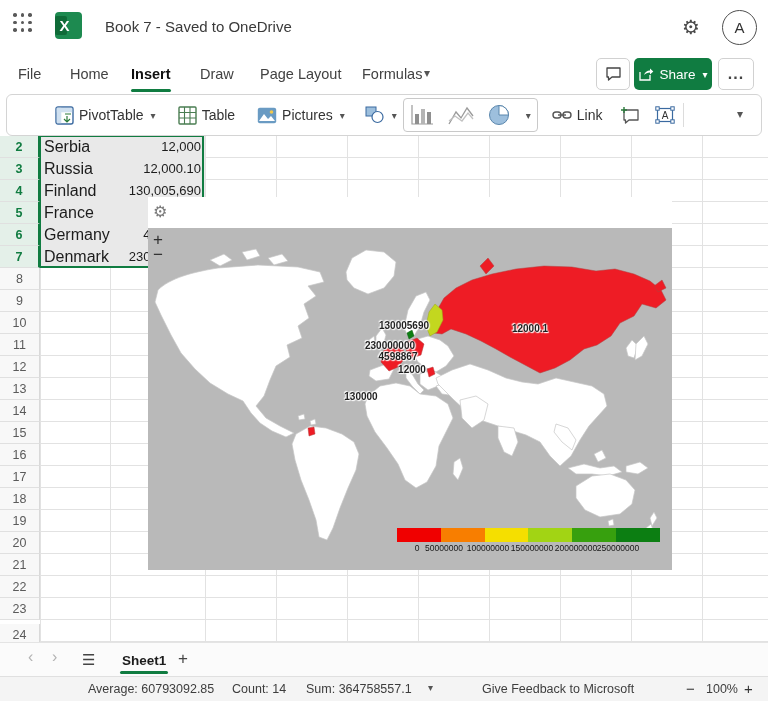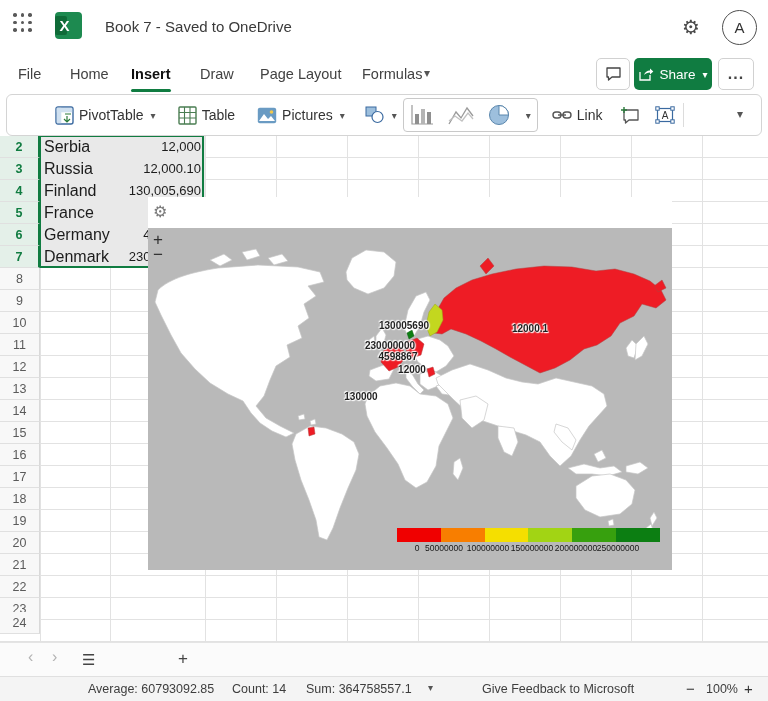--- a/index.html
+++ b/index.html
@@ -282,21 +282,21 @@
       <div class="rowhdr" style="top: 264px;">14</div>
       <div class="rowhdr" style="top: 286px;">15</div>
       <div class="rowhdr" style="top: 308px;">16</div>
       <div class="rowhdr" style="top: 330px;">17</div>
       <div class="rowhdr" style="top: 352px;">18</div>
       <div class="rowhdr" style="top: 374px;">19</div>
       <div class="rowhdr" style="top: 396px;">20</div>
       <div class="rowhdr" style="top: 418px;">21</div>
       <div class="rowhdr" style="top: 440px;">22</div>
       <div class="rowhdr" style="top: 462px;">23</div>
-      <div class="rowhdr" style="top: 476px;">24</div>
+      <div class="rowhdr" style="top: 488px;">24</div>
     </div>
 
   <div id="chart">
     <div id="chartGear">⚙</div>
     <div id="map">
       <div id="zoomctl">
         <div>+</div>
         <div>−</div>
       </div>
       <svg width="524" height="342" viewBox="0 0 524 342" style="position:absolute;left:0;top:0">
@@ -373,20 +373,23 @@
         <div class="ltick" style="left: 384px;">150000000</div>
         <div class="ltick" style="left: 428px;">200000000</div>
         <div class="ltick" style="left: 470px;">250000000</div>
       </div>
   </div>
 
   <div id="sheetbar">
     <span class="navchev" style="left:28px">‹</span>
     <span class="navchev" style="left:52px">›</span>
     <span id="sheetmenu">☰</span>
+    <div id="sheettab">
+      <span>Sheet1</span>
+    </div>
     <span id="addsheet">+</span>
   </div>
 
   <div id="statusbar">
     <span style="left:88px">Average: 60793092.85</span>
     <span style="left:232px">Count: 14</span>
     <span style="left:306px">Sum: 364758557.1</span>
     <span style="left:428px;font-size:10px;color:#555">▾</span>
     <span style="left:482px">Give Feedback to Microsoft</span>
     <span style="left:686px;top:3px" class="zbtn">−</span>

